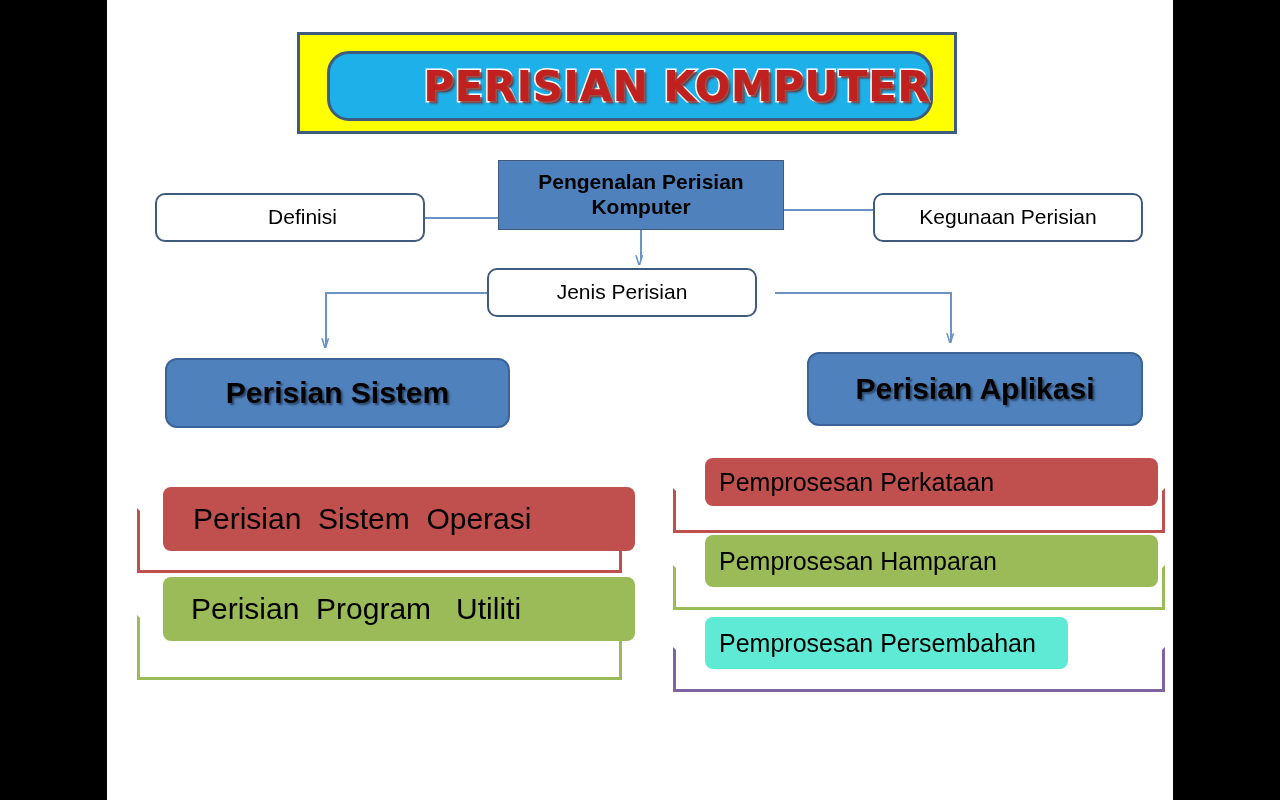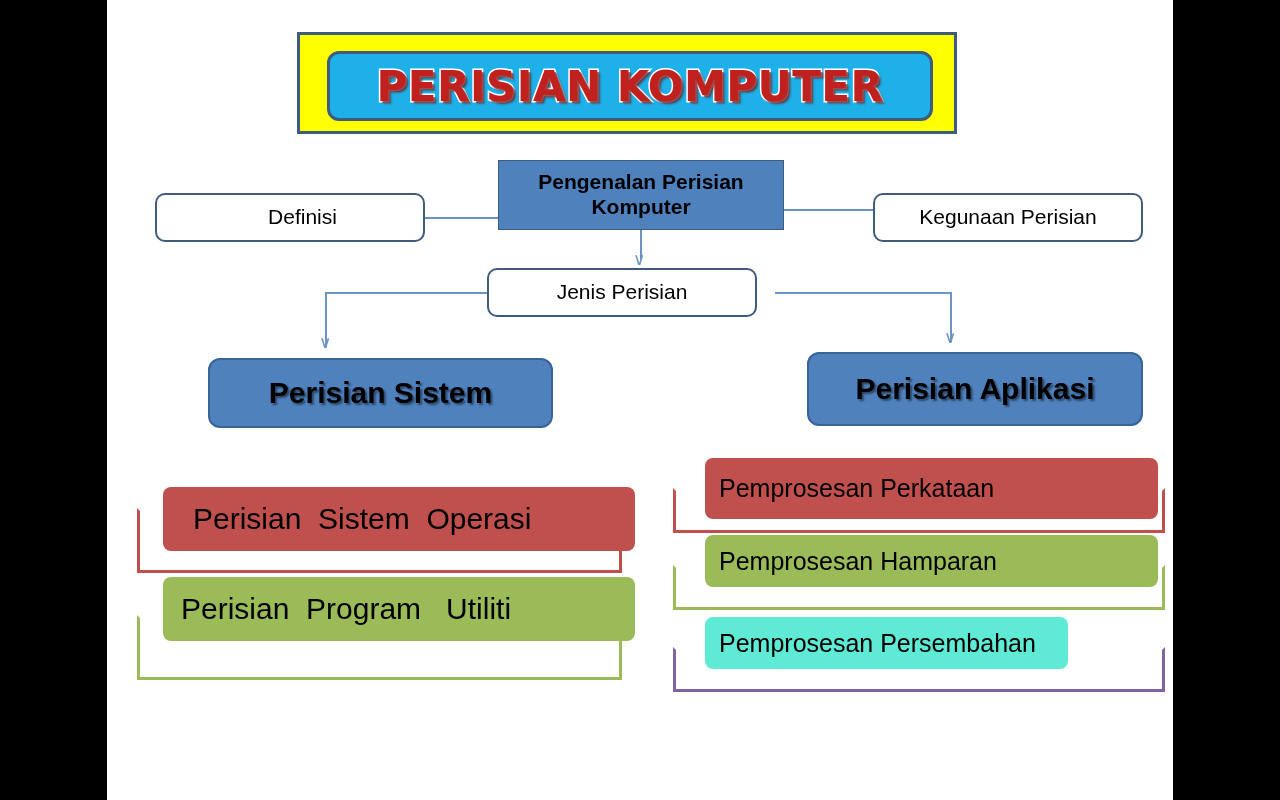--- a/index.html
+++ b/index.html
@@ -51,25 +51,25 @@
     box-sizing: border-box;
   }
   #title-inner {
     position: absolute;
     left: 27px;
     top: 16px;
     width: 606px;
     height: 70px;
     background: #1eb0e8;
     border: 3px solid #3f5b7d;
-    border-radius: 12px;
+    border-radius: 22px;
     box-sizing: border-box;
     display: flex;
     align-items: center;
-    justify-content: center;
+    justify-content: flex-end;
   }
   #title-text {
     font-family: "DejaVu Sans", sans-serif;
     font-weight: bold;
     font-size: 42px;
     letter-spacing: 0.5px;
     color: #c0211f;
     -webkit-text-stroke: 3px #ffffff;
     paint-order: stroke fill;
     text-shadow:
@@ -107,21 +107,21 @@
     border-radius: 12px;
     font-weight: bold;
     font-size: 30px;
     text-shadow: 2px 2px 2px rgba(0,0,0,0.45);
   }
 
   #box-pengenalan { left: 391px; top: 160px; width: 286px; height: 70px; }
   #box-definisi   { left:  48px; top: 193px; width: 270px; height: 49px; padding-left: 25px; }
   #box-kegunaan   { left: 766px; top: 193px; width: 270px; height: 49px; }
   #box-jenis      { left: 380px; top: 268px; width: 270px; height: 49px; font-size: 21px; }
-  #box-sistem     { left:  58px; top: 358px; width: 345px; height: 70px; margin-left: 43px; }
+  #box-sistem     { left:  58px; top: 358px; width: 345px; height: 70px; }
   #box-aplikasi   { left: 700px; top: 352px; width: 336px; height: 74px; }
 
   
   .conn {
     position: absolute;
     background: #6b94c4;
   }
   .conn-h { height: 1.5px; }
   .conn-v { width: 1.5px; }
   .arrow-v-glyph {
@@ -170,26 +170,26 @@
     white-space: pre;
   }
 
   
   #grp-sistem-operasi  { left: 20px;  top: 470px; width: 510px; height: 105px; }
   #grp-sistem-operasi .item-bracket { left: 10px; top: 38px; width: 485px; height: 65px; border-color: #c0504d; border-top-color: transparent; }
   #grp-sistem-operasi .item-pill    { left: 36px; top: 17px;  width: 472px; height: 64px; background: #c0504d; font-size: 30px; padding-left: 30px; }
 
   #grp-program-utiliti { left: 20px;  top: 577px; width: 510px; height: 105px; }
   #grp-program-utiliti .item-bracket { left: 10px; top: 38px; width: 485px; height: 65px; border-color: #9bbb59; border-top-color: transparent; }
-  #grp-program-utiliti .item-pill    { left: 36px; top: 0px;  width: 472px; height: 64px; background: #9bbb59; font-size: 30px; padding-left: 18px; }
+  #grp-program-utiliti .item-pill    { left: 36px; top: 0px;  width: 472px; height: 64px; background: #9bbb59; font-size: 30px; padding-left: 28px; }
 
   
   #grp-perkataan   { left: 560px; top: 458px; width: 520px; height: 80px; }
   #grp-perkataan .item-bracket { left: 6px; top: 30px; width: 492px; height: 45px; border-color: #c0504d; border-top-color: transparent; }
-  #grp-perkataan .item-pill    { left: 38px; top: 0px; width: 453px; height: 61px; background: #c0504d; font-size: 25px; padding-left: 14px; }
+  #grp-perkataan .item-pill    { left: 38px; top: 0px; width: 453px; height: 48px; background: #c0504d; font-size: 25px; padding-left: 14px; }
 
   #grp-hamparan    { left: 560px; top: 535px; width: 520px; height: 80px; }
   #grp-hamparan .item-bracket { left: 6px; top: 30px; width: 492px; height: 45px; border-color: #9bbb59; border-top-color: transparent; }
   #grp-hamparan .item-pill    { left: 38px; top: 0px; width: 453px; height: 52px; background: #9bbb59; font-size: 25px; padding-left: 14px; }
 
   #grp-persembahan { left: 560px; top: 617px; width: 520px; height: 80px; }
   #grp-persembahan .item-bracket { left: 6px; top: 30px; width: 492px; height: 45px; border-color: #8064a2; border-top-color: transparent; }
   #grp-persembahan .item-pill    { left: 38px; top: 0px; width: 363px; height: 52px; background: #5eead4; font-size: 25px; padding-left: 14px; }
 </style>
 </head>

